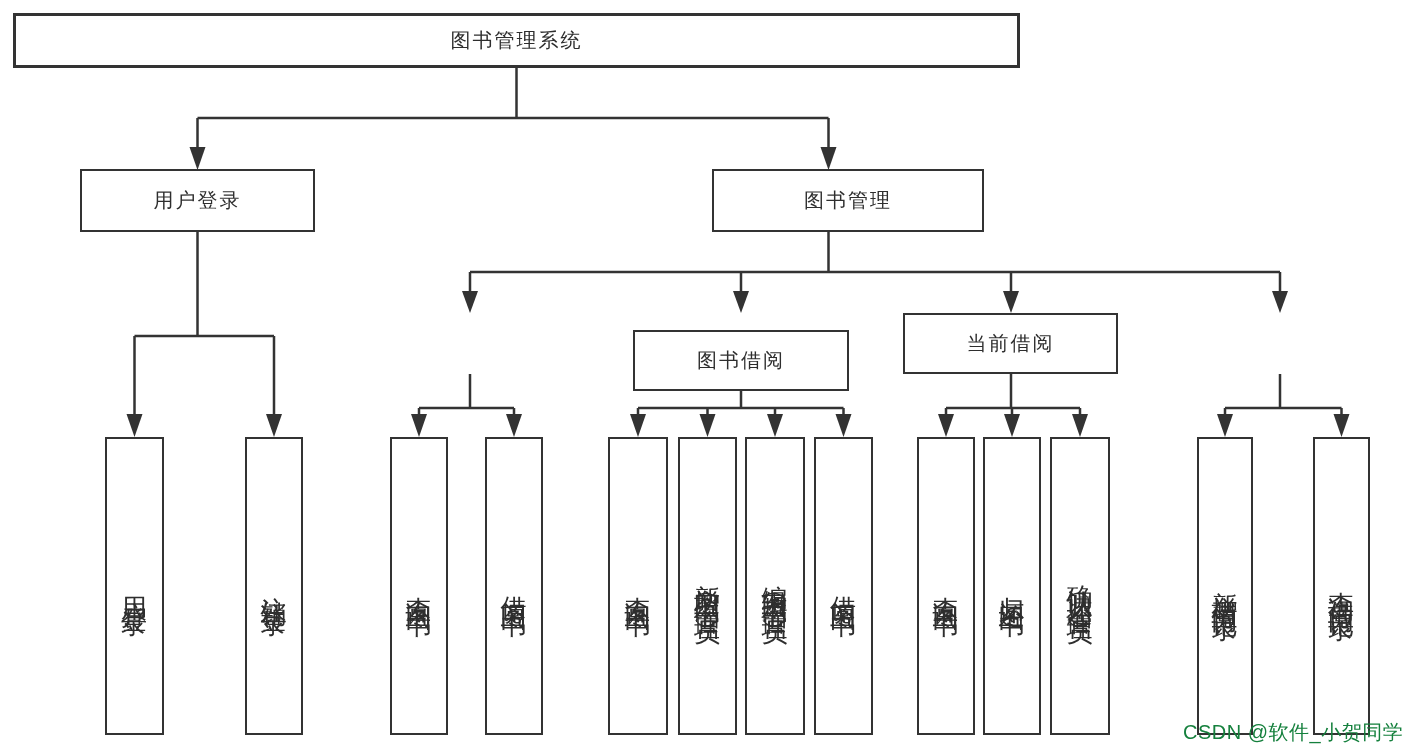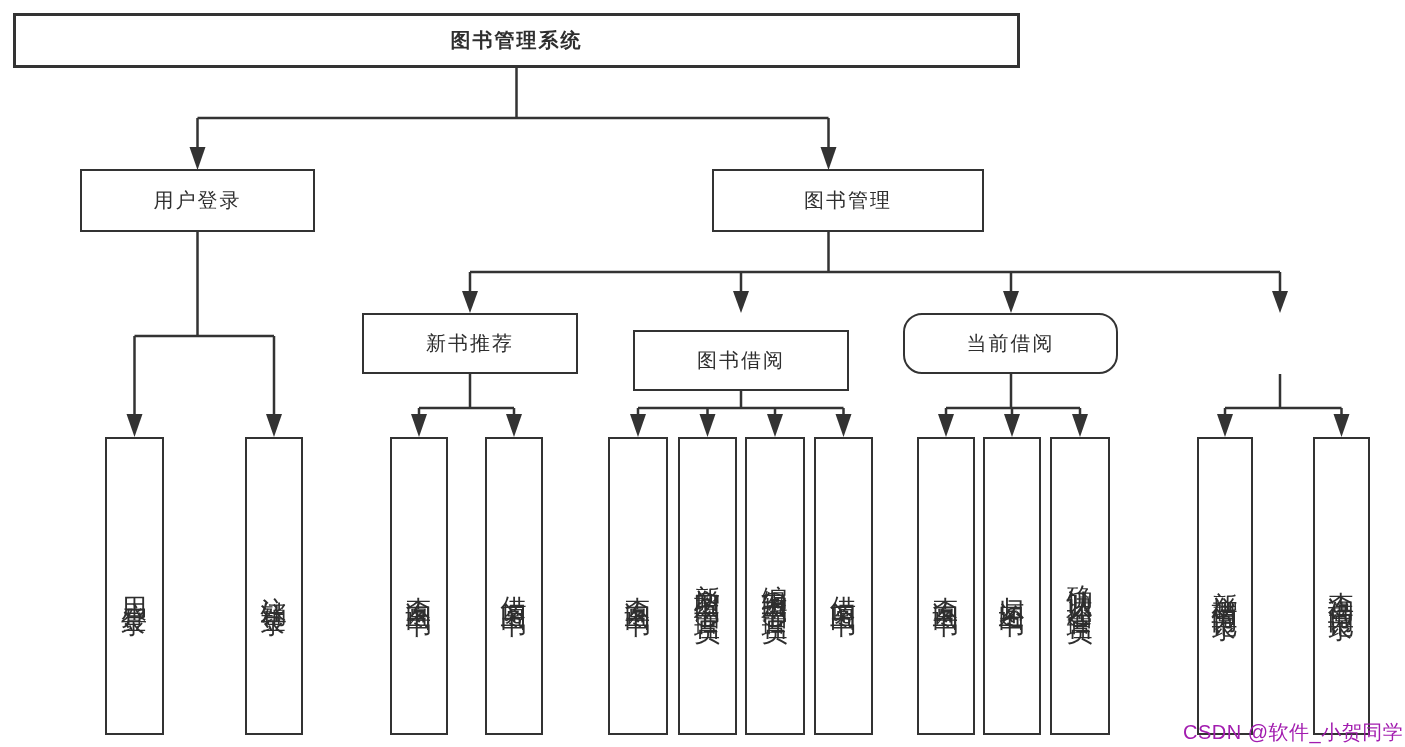--- a/index.html
+++ b/index.html
@@ -24,35 +24,35 @@
     display: flex;
     align-items: center;
     justify-content: center;
     color: #2e2e2e;
   }
   .hbox {
     font-size: 20px;
     letter-spacing: 2px;
     white-space: nowrap;
   }
-  .root { border-width: 3px; font-weight: bold; }
+  .root { border-width: 3px; }
   .leaf span {
     writing-mode: vertical-rl;
     text-orientation: mixed;
     font-size: 26px;
     letter-spacing: 5px;
     line-height: 1;
     color: #2e2e2e;
   }
   .watermark {
     position: absolute;
     left: 1183px;
     top: 719px;
     font-size: 20px;
-    color: #a21caf;
+    color: #15803d;
     letter-spacing: 0.5px;
     white-space: nowrap;
     z-index: 5;
   }
   svg path { stroke: #333333; stroke-width: 2.5; fill: none; }
   svg polygon { fill: #333333; stroke: none; }
 </style>
 </head>
 <body>
 
@@ -112,27 +112,24 @@
     <span>图书管理系统</span>
   </div>
 
   <div class="node hbox" style="left:80px; top:169px; width:235px; height:63px;">
     <span>用户登录</span>
   </div>
   <div class="node hbox" style="left:712px; top:169px; width:272px; height:63px;">
     <span>图书管理</span>
   </div>
 
-  <div class="node hbox" style="left:362px; top:313px; width:216px; height:61px;">
-    <span>新书推荐</span>
-  </div>
   <div class="node hbox" style="left:633px; top:330px; width:216px; height:61px;">
     <span>图书借阅</span>
   </div>
-  <div class="node hbox" style="left:903px; top:313px; width:215px; height:61px;border-radius:19px;">
+  <div class="node hbox" style="left:903px; top:313px; width:215px; height:61px;">
     <span>当前借阅</span>
   </div>
 
   <div class="node leaf" style="left:105px; top:437px; width:59px; height:298px;">
     <span>用户登录</span>
   </div>
   <div class="node leaf" style="left:245px; top:437px; width:58px; height:298px;">
     <span>注销登录</span>
   </div>
 

